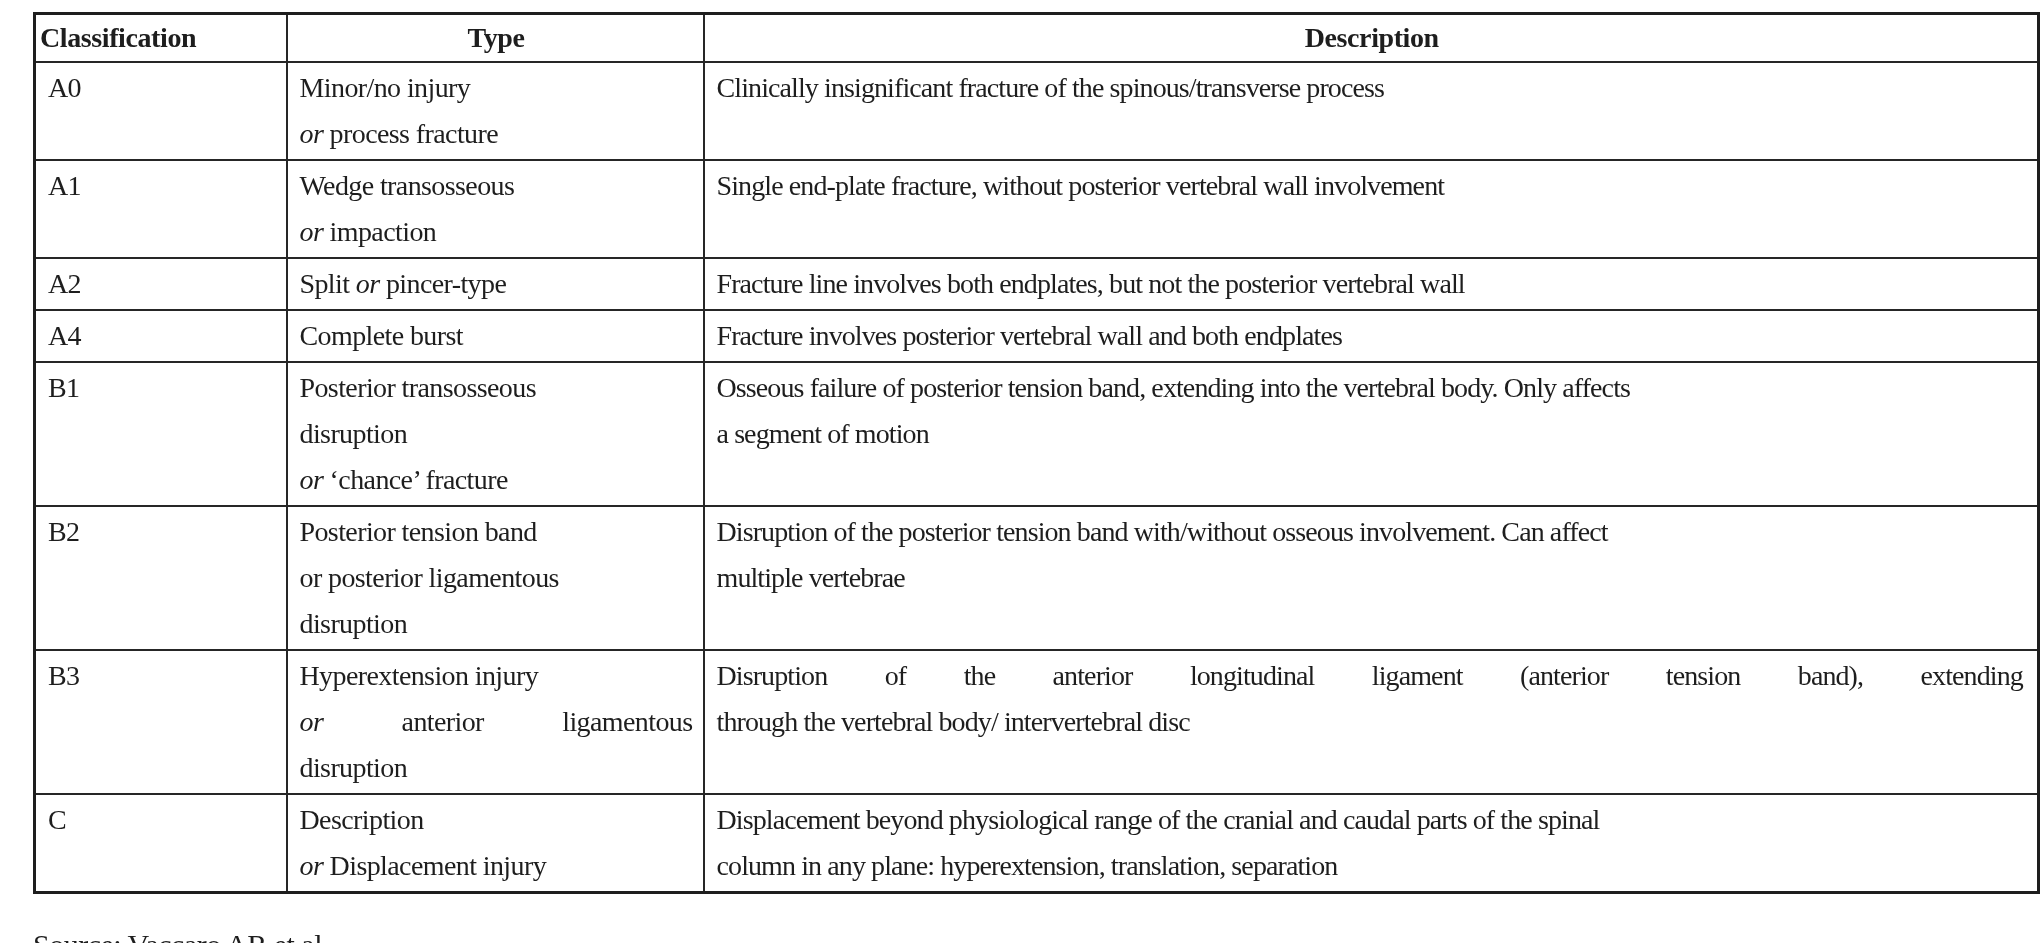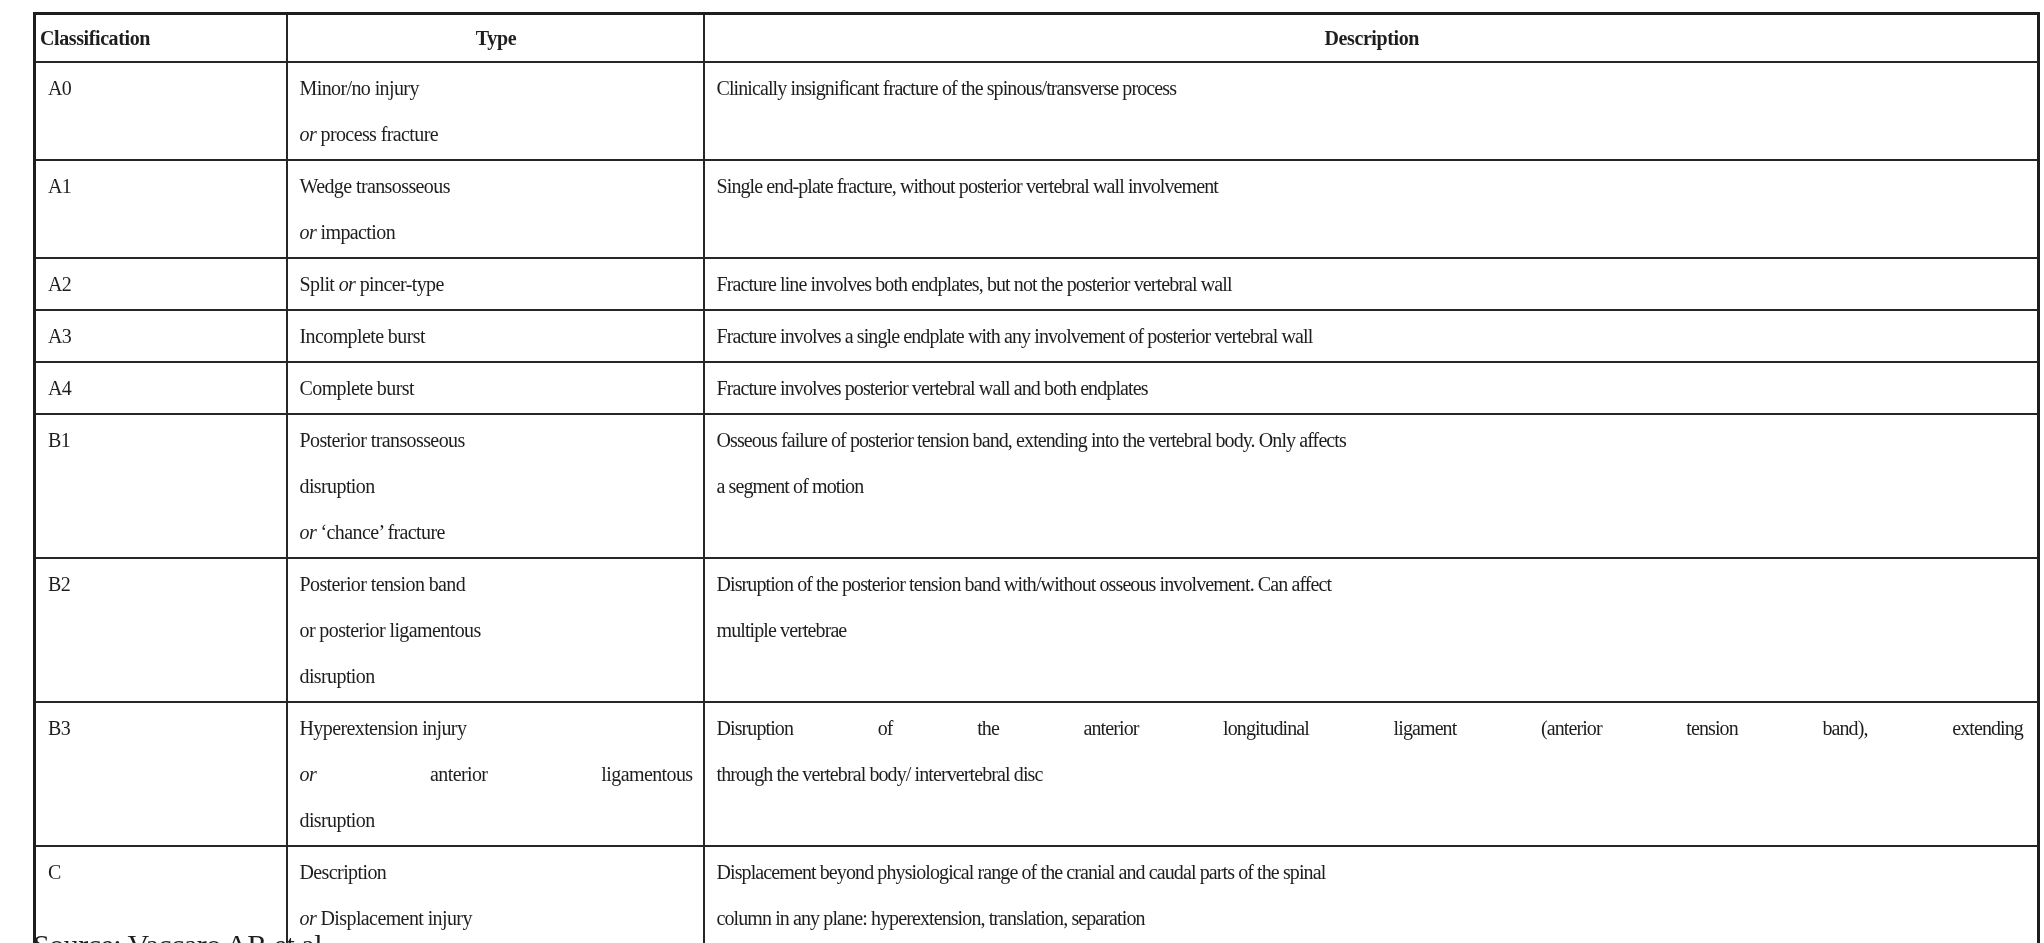--- a/index.html
+++ b/index.html
@@ -24,21 +24,21 @@
     table-layout: fixed;
     border: 3px solid #1e1e1e;
   }
   .tbl col.c1 { width: 252px; }
   .tbl col.c2 { width: 417px; }
   .tbl col.c3 { width: 1335px; }
   .tbl th, .tbl td {
     border: 2px solid #262626;
     vertical-align: top;
     padding: 2px 10px 2px 12px;
-    font-size: 20px;
+    font-size: 28px;
     line-height: 46px;
     text-align: left;
     overflow: hidden;
     white-space: nowrap;
   }
   .tbl th {
     font-weight: bold;
     text-align: center;
     height: 46px;
     padding-top: 0;
@@ -112,29 +112,20 @@
     <tr class="h1">
       <td>A2</td>
       <td>
         <span class="line"><span>Split </span><span class="it">or</span><span> pincer-type</span></span>
       </td>
       <td class="desc">
         <span class="line">Fracture line involves both endplates, but not the posterior vertebral wall</span>
       </td>
     </tr>
 
-    <tr class="h1">
-      <td>A3</td>
-      <td>
-        <span class="line"><span>Incomplete burst</span></span>
-      </td>
-      <td class="desc">
-        <span class="line">Fracture involves a single endplate with any involvement of posterior vertebral wall</span>
-      </td>
-    </tr>
 
     <tr class="h1">
       <td>A4</td>
       <td>
         <span class="line"><span>Complete burst</span></span>
       </td>
       <td class="desc">
         <span class="line">Fracture involves posterior vertebral wall and both endplates</span>
       </td>
     </tr>

